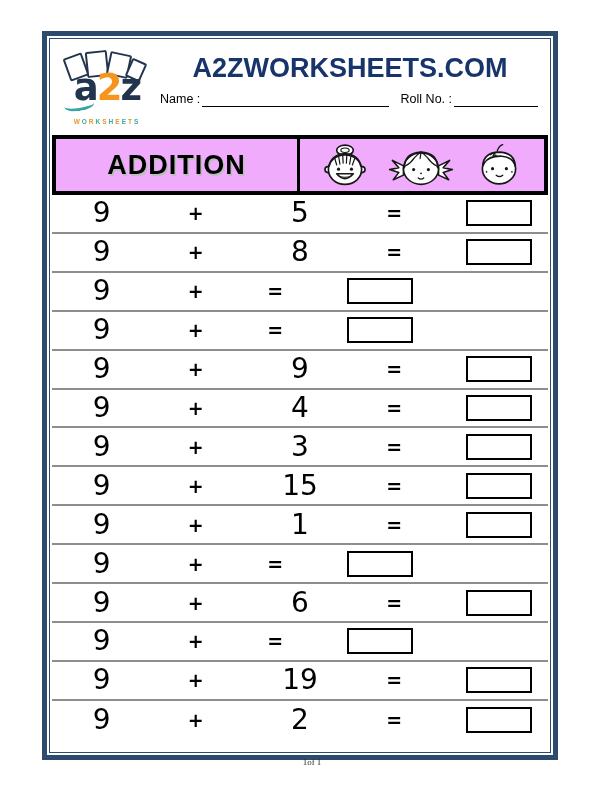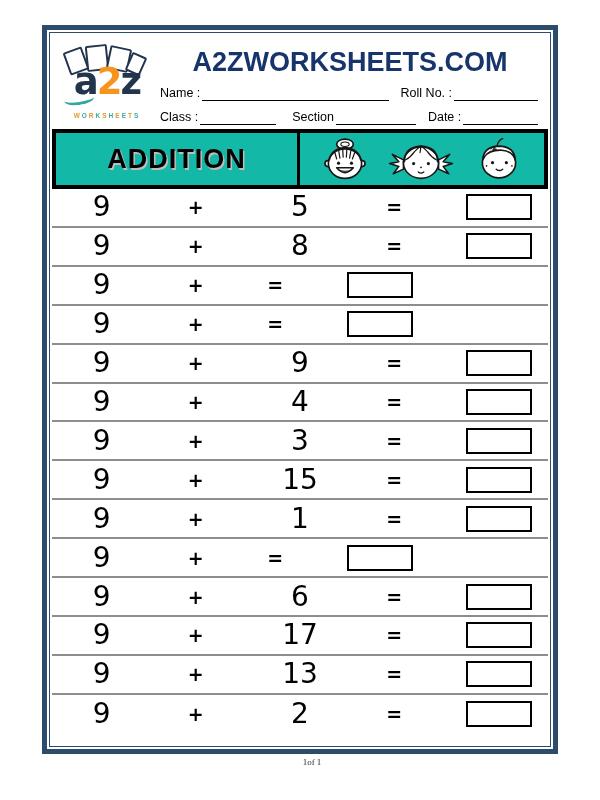--- a/index.html
+++ b/index.html
@@ -3,21 +3,21 @@
 <meta charset="utf-8">
 <style>
   :root{
     --navy:#2d4c6d; --title-navy:#17356b; --orange:#f7941d; --teal:#35a79f;
     --divider:#8d8d8d; --ink:#111;
   }
   *{box-sizing:border-box; margin:0; padding:0;}
   html,body{background:#fff;}
   body{width:600px; height:800px; position:relative; font-family:"Liberation Sans",sans-serif; overflow:hidden;}
 
-  .frame{position:absolute; left:42px; top:25px; width:516px; height:729px; border:5px solid var(--navy); background:#fff;}
+  .frame{position:absolute; left:42px; top:31px; width:516px; height:729px; border:5px solid var(--navy); background:#fff;}
   .frame-inner{position:absolute; inset:2px; border:1.5px solid var(--navy);}
   .content{position:absolute; inset:2px; display:flex; flex-direction:column;}
 
   
   .header{height:94px; display:flex; padding:10px 6px 0 8px;}
   .logo{flex:0 0 94px; position:relative; height:74px;}
   .paper{position:absolute; background:#fff; border:2px solid #23354d; border-radius:2px;}
   .paper.p1{left:6px; top:4px; width:20px; height:24px; transform:rotate(-20deg);}
   .paper.p2{left:26px; top:0px;  width:22px; height:26px; transform:rotate(-6deg);}
   .paper.p3{left:48px; top:2px;  width:22px; height:24px; transform:rotate(12deg);}
@@ -35,21 +35,21 @@
   .form-line .lbl{white-space:nowrap;}
   .uline{display:inline-block; border-bottom:1.2px solid #000; height:13px; margin:0 2px;}
   .u-grow{flex:1;}
   .u-roll{width:84px;}
   .u-class{width:76px;}
   .u-section{width:80px;}
   .u-date{flex:1;}
   .gap16{width:14px;} .gap10{width:10px;}
 
   
-  .title-strip{height:60px; border:4px solid #000; display:flex; background:#14b8a6;}
+  .title-strip{height:60px; border:4px solid #000; display:flex; background:#f0abfc;}
   .title-cell{width:50%; border-right:3px solid #000; display:flex; align-items:center; justify-content:center;
               font-size:27px; font-weight:bold; letter-spacing:1px; color:#000; text-shadow:1.5px 1.5px 0 #bdbdbd;}
   .faces-cell{flex:1; display:flex; align-items:center; justify-content:space-evenly; padding:0 4px;}
   .face{display:block;}
 
   
   .rows{flex:1; display:flex; flex-direction:column;}
   .row{height:38.92px; display:flex; align-items:center; border-bottom:2.5px solid var(--divider);}
   .row:last-child{border-bottom:none;}
   .cell{display:flex; align-items:center; justify-content:center; font-family:"DejaVu Sans",sans-serif; color:#000;}
@@ -82,30 +82,20 @@
 
         <div class="header-right">
           <div class="site-title">A2ZWORKSHEETS.COM</div>
           <div class="form-line">
             <span class="lbl">Name :</span>
             <span class="uline u-grow"></span>
             <span class="gap10"></span>
             <span class="lbl">Roll No. :</span>
             <span class="uline u-roll"></span>
           </div>
-          <div class="form-line">
-            <span class="lbl">Class :</span>
-            <span class="uline u-class"></span>
-            <span class="gap16"></span>
-            <span class="lbl">Section</span>
-            <span class="uline u-section"></span>
-            <span class="gap10"></span>
-            <span class="lbl">Date :</span>
-            <span class="uline u-date"></span>
-          </div>
         </div>
       </div>
 
       <div class="title-strip">
         <div class="title-cell">ADDITION</div>
         <div class="faces-cell">
 
           <svg class="face" width="52" height="48" viewBox="0 0 56 52">
             <g fill="#fff" stroke="#161616" stroke-width="1.8" stroke-linecap="round">
               <ellipse cx="28" cy="10" rx="9" ry="5.5"></ellipse>
@@ -257,30 +247,29 @@
             <span class="cell c2 op">+</span>
             <span class="cell c3 num">6</span>
             <span class="cell c4 op">=</span>
             <span class="cell c5">
               <span class="answer-box"></span>
             </span>
           </div>
           <div class="row">
             <span class="cell c1 num">9</span>
             <span class="cell c2 op">+</span>
-            <span class="cell c3 num">17</span>
-            <span class="cell c4 op">=</span>
-            <span class="cell c5">
-              <span class="answer-box"></span>
-            </span>
-          </div>
-          <div class="row">
-            <span class="cell c1 num">9</span>
-            <span class="cell c2 op">+</span>
-            <span class="cell c3 num">13</span>
+            <span class="cell c4 op">=</span>
+            <span class="cell c5">
+              <span class="answer-box"></span>
+            </span>
+          </div>
+          <div class="row">
+            <span class="cell c1 num">9</span>
+            <span class="cell c2 op">+</span>
+            <span class="cell c3 num">19</span>
             <span class="cell c4 op">=</span>
             <span class="cell c5">
               <span class="answer-box"></span>
             </span>
           </div>
           <div class="row">
             <span class="cell c1 num">9</span>
             <span class="cell c2 op">+</span>
             <span class="cell c3 num">2</span>
             <span class="cell c4 op">=</span>

